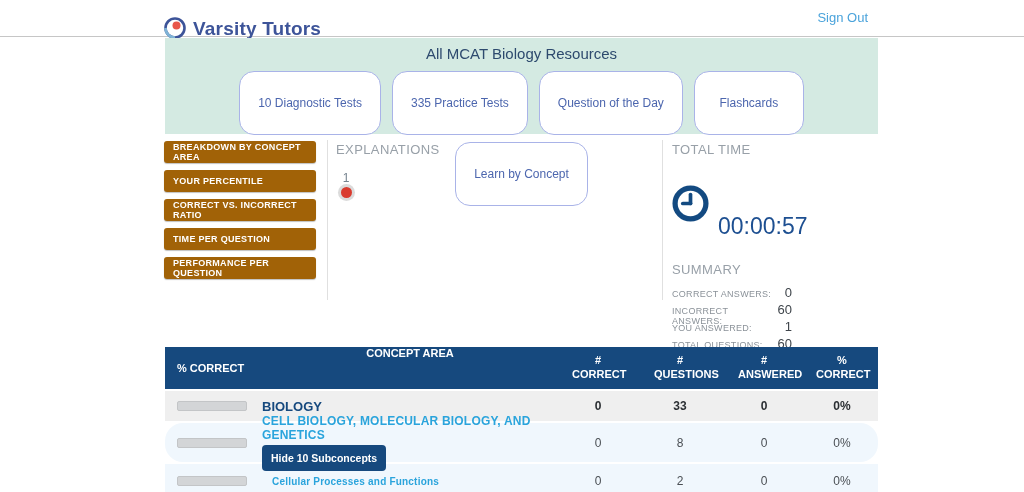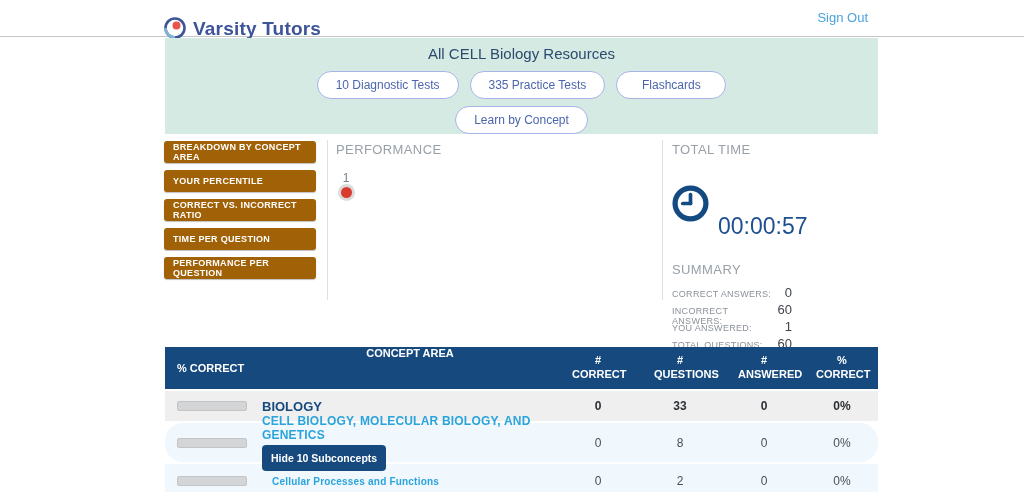--- a/index.html
+++ b/index.html
@@ -13,21 +13,21 @@
   .brand-text { font-size:19px; font-weight:600; color:#3d5499; letter-spacing:.2px; }
   .signout { position:absolute; right:156px; top:10px; font-size:13px; color:#4aa3db;
     text-decoration:none; cursor:pointer; }
 
   
   .banner { position:absolute; left:165px; top:38px; width:713px; height:96px;
     background:#d4eae2; text-align:center; }
   .banner-title { margin-top:7px; font-size:15px; color:#2d4a6e; }
   .pill-row { display:flex; justify-content:center; gap:11px; margin-top:9px; }
   .pill { background:#fff; border:1px solid #a9b3e8; border-radius:15px;
-    padding:6px 18px; font-size:12px; color:#4c66ae; cursor:pointer; min-width:110px; }
+    padding:24px 18px; font-size:12px; color:#4c66ae; cursor:pointer; min-width:110px; }
   .pill-row2 { margin-top:7px; }
 
   
   .sidebar { position:absolute; left:164px; top:141px; width:152px; }
   .side-btn { width:152px; height:22px; background:#a16207; border-radius:3px;
     color:#fff; font-size:9px; font-weight:bold; letter-spacing:.3px;
     display:flex; align-items:center; padding-left:9px; margin-bottom:7px;
     cursor:pointer; box-shadow:0 1px 1px rgba(0,0,0,.25); text-transform:uppercase; }
 
   
@@ -87,44 +87,45 @@
         <path d="M12 21.5 A9.5 9.5 0 0 1 2.5 12" fill="none" stroke="#7fb3d6" stroke-width="2.6"></path>
         <circle cx="13.5" cy="9.5" r="4" fill="#e8554a"></circle>
       </svg>
     </span>
     <span class="brand-text">Varsity Tutors</span>
   </div>
   <a class="signout">Sign Out</a>
 </div>
 
 <div class="banner">
-  <div class="banner-title">All CELL Biology Resources</div>
+  <div class="banner-title">All MCAT Biology Resources</div>
   <div class="pill-row">
     <button class="pill">10 Diagnostic Tests</button>
     <button class="pill">335 Practice Tests</button>
+    <button class="pill">Question of the Day</button>
     <button class="pill">Flashcards</button>
   </div>
   <div class="pill-row pill-row2">
     <button class="pill">Learn by Concept</button>
   </div>
 </div>
 
 <div class="sidebar">
   <div class="side-btn">BREAKDOWN BY CONCEPT AREA</div>
   <div class="side-btn">YOUR PERCENTILE</div>
   <div class="side-btn">CORRECT VS. INCORRECT RATIO</div>
   <div class="side-btn">TIME PER QUESTION</div>
   <div class="side-btn">PERFORMANCE PER QUESTION</div>
 </div>
 
 <div class="vline vline1"></div>
 <div class="vline vline2"></div>
 
 <div class="dist">
-  <div class="panel-h">PERFORMANCE</div>
+  <div class="panel-h">EXPLANATIONS</div>
   <div class="dist-point">
     <div class="dist-point-label">1</div>
     <div class="dist-dot"></div>
   </div>
 </div>
 
 <div class="rightcol">
   <div class="panel-h">TOTAL TIME</div>
   <div class="time-row">
     <span style="display:flex;">

